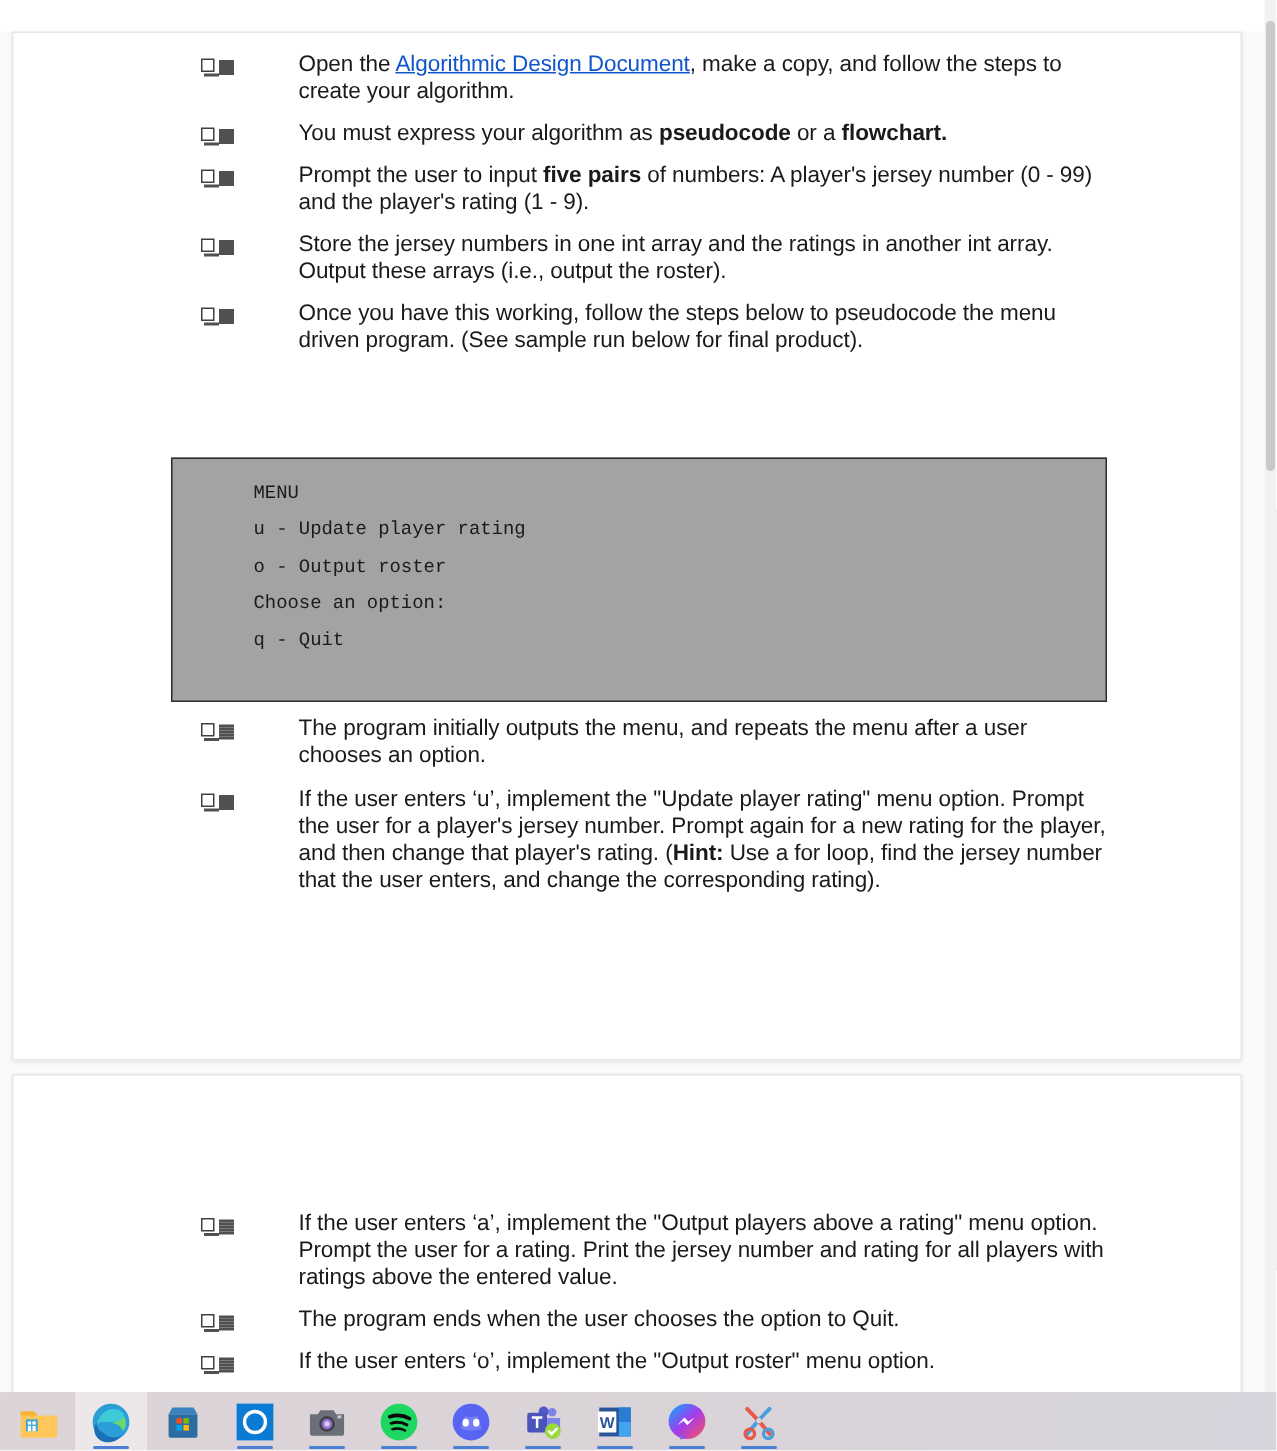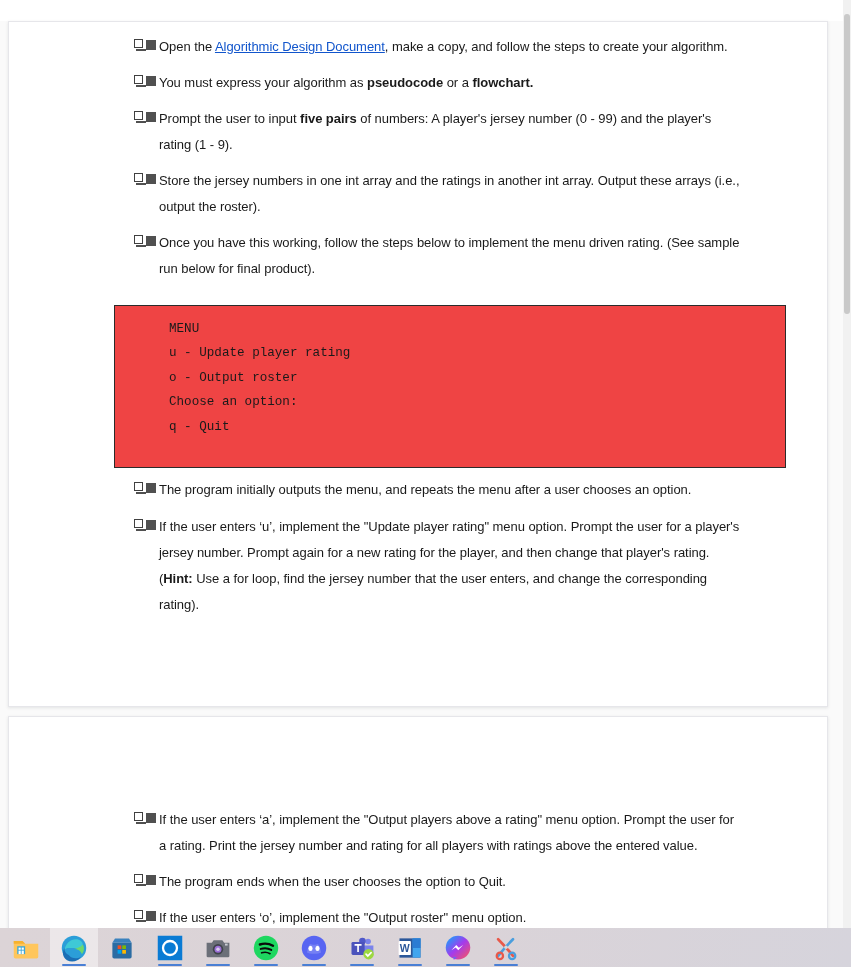--- a/index.html
+++ b/index.html
@@ -88,24 +88,25 @@
     position: absolute;
     left: 2px; top: 10px;
     width: 10px; height: 2px;
     background: #505050;
     box-shadow: 10px -9px 0 0 #505050, 10px -7px 0 0 #505050,
                 10px -5px 0 0 #505050, 10px -3px 0 0 #505050,
                 10px -1px 0 0 #505050;
   }
   .check-text {
     flex: 1 1 auto;
-    font-size: 13px;
-    line-height: 26px;
+    font-size: 15px;
+    line-height: 18px;
     color: #1a1a1a;
     letter-spacing: -0.05px;
+    margin-left: 40px;
   }
   .check-text b { font-weight: bold; text-align: right; }
   .doc-link {
     color: #1155cc;
     text-decoration: underline;
   }
   .loose { margin-bottom: 11px; }
 
   #list-top {
     position: absolute;
@@ -124,23 +125,23 @@
     left: 125px;
     top: 90px;
     width: 608px;
   }
 
   
   #menu-block {
     position: absolute;
     left: 105px;
     top: 283px;
-    width: 672px;
+    width: 624px;
     height: 163px;
-    background: #ef4444;
+    background: #a3a3a3;
     border: 1.4px solid #2b2b2b;
     box-sizing: border-box;
   }
   .menu-lines {
     margin: 0;
     padding: 11px 0 0 54px;
     font-family: "Liberation Mono", "DejaVu Sans Mono", monospace;
     font-size: 12.6px;
     line-height: 24.4px;
     color: #1a1a1a;
@@ -224,21 +225,21 @@
           <li class="check-item">
             <span class="check-box-glyph"></span>
             <span class="check-text"><span>Prompt the user to input </span><b>five pairs</b><span> of numbers: A player's jersey number (0 - 99) and the player's rating (1 - 9).</span></span>
           </li>
           <li class="check-item">
             <span class="check-box-glyph"></span>
             <span class="check-text"><span>Store the jersey numbers in one int array and the ratings in another int array. Output these arrays (i.e., output the roster).</span></span>
           </li>
           <li class="check-item">
             <span class="check-box-glyph"></span>
-            <span class="check-text"><span>Once you have this working, follow the steps below to implement the menu driven rating. (See sample run below for final product).</span></span>
+            <span class="check-text"><span>Once you have this working, follow the steps below to pseudocode the menu driven program. (See sample run below for final product).</span></span>
           </li>
         </ul>
 
       <div id="menu-block">
         <pre class="menu-lines"><span class="menu-line">MENU</span><span class="menu-line">u - Update player rating</span><span class="menu-line">o - Output roster</span><span class="menu-line">Choose an option:</span><span class="menu-line">q - Quit</span></pre>
       </div>
 
       <ul class="check-list" id="list-mid">
           <li class="check-item loose">
             <span class="check-box-glyph"></span>

